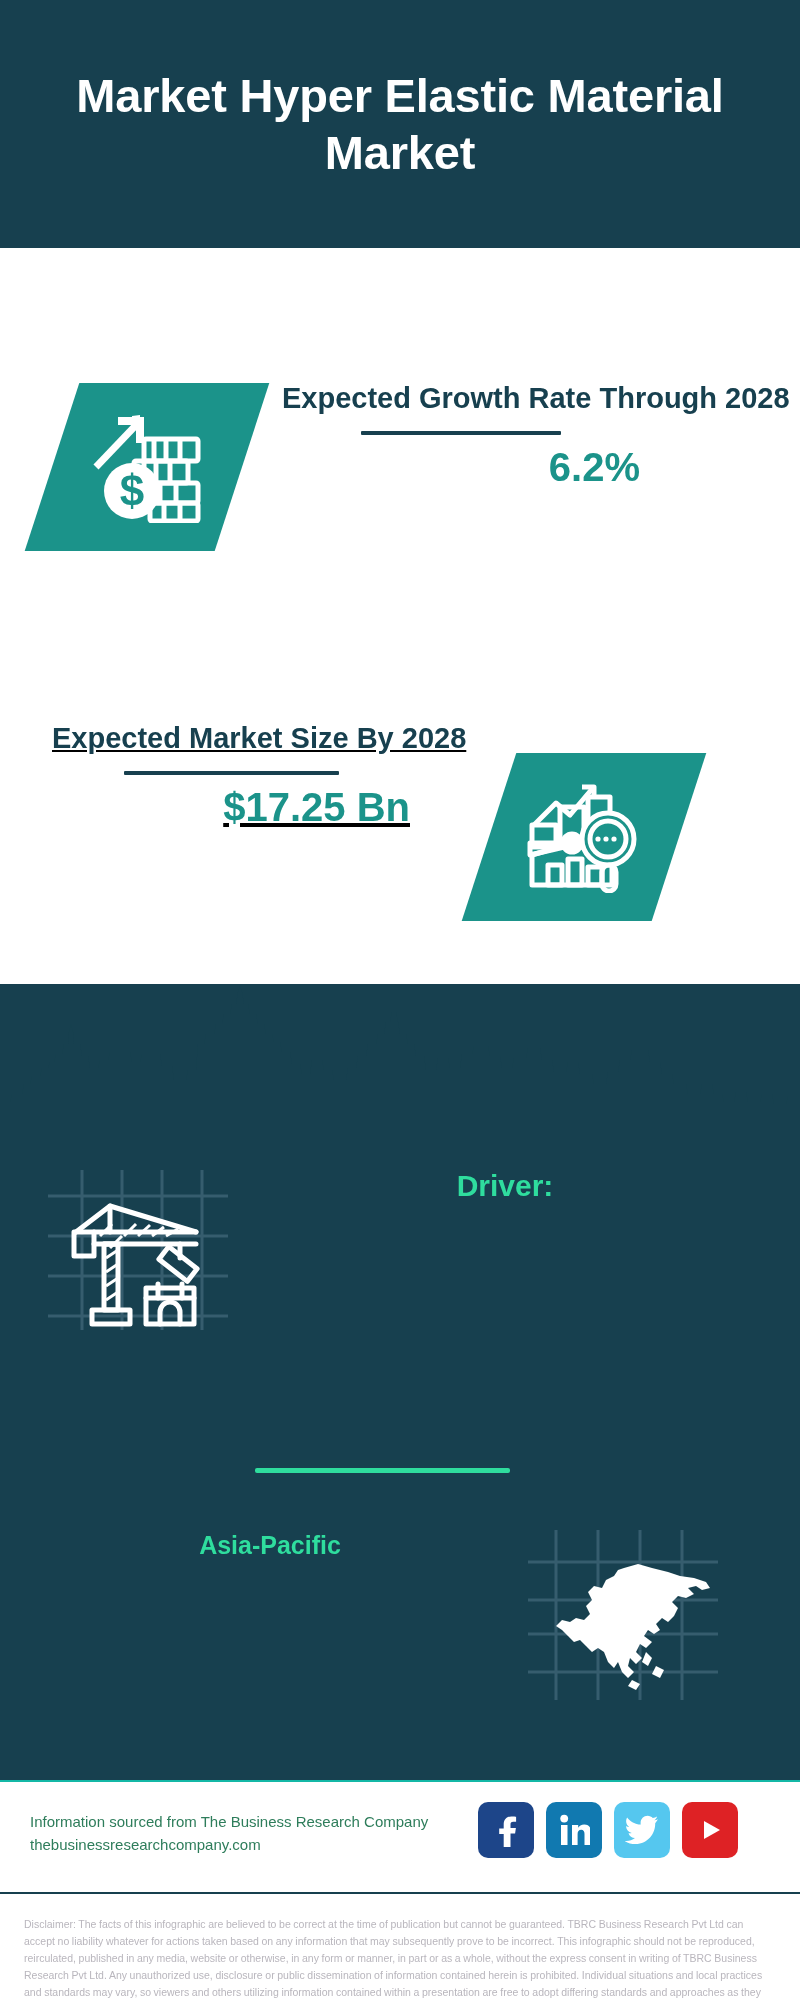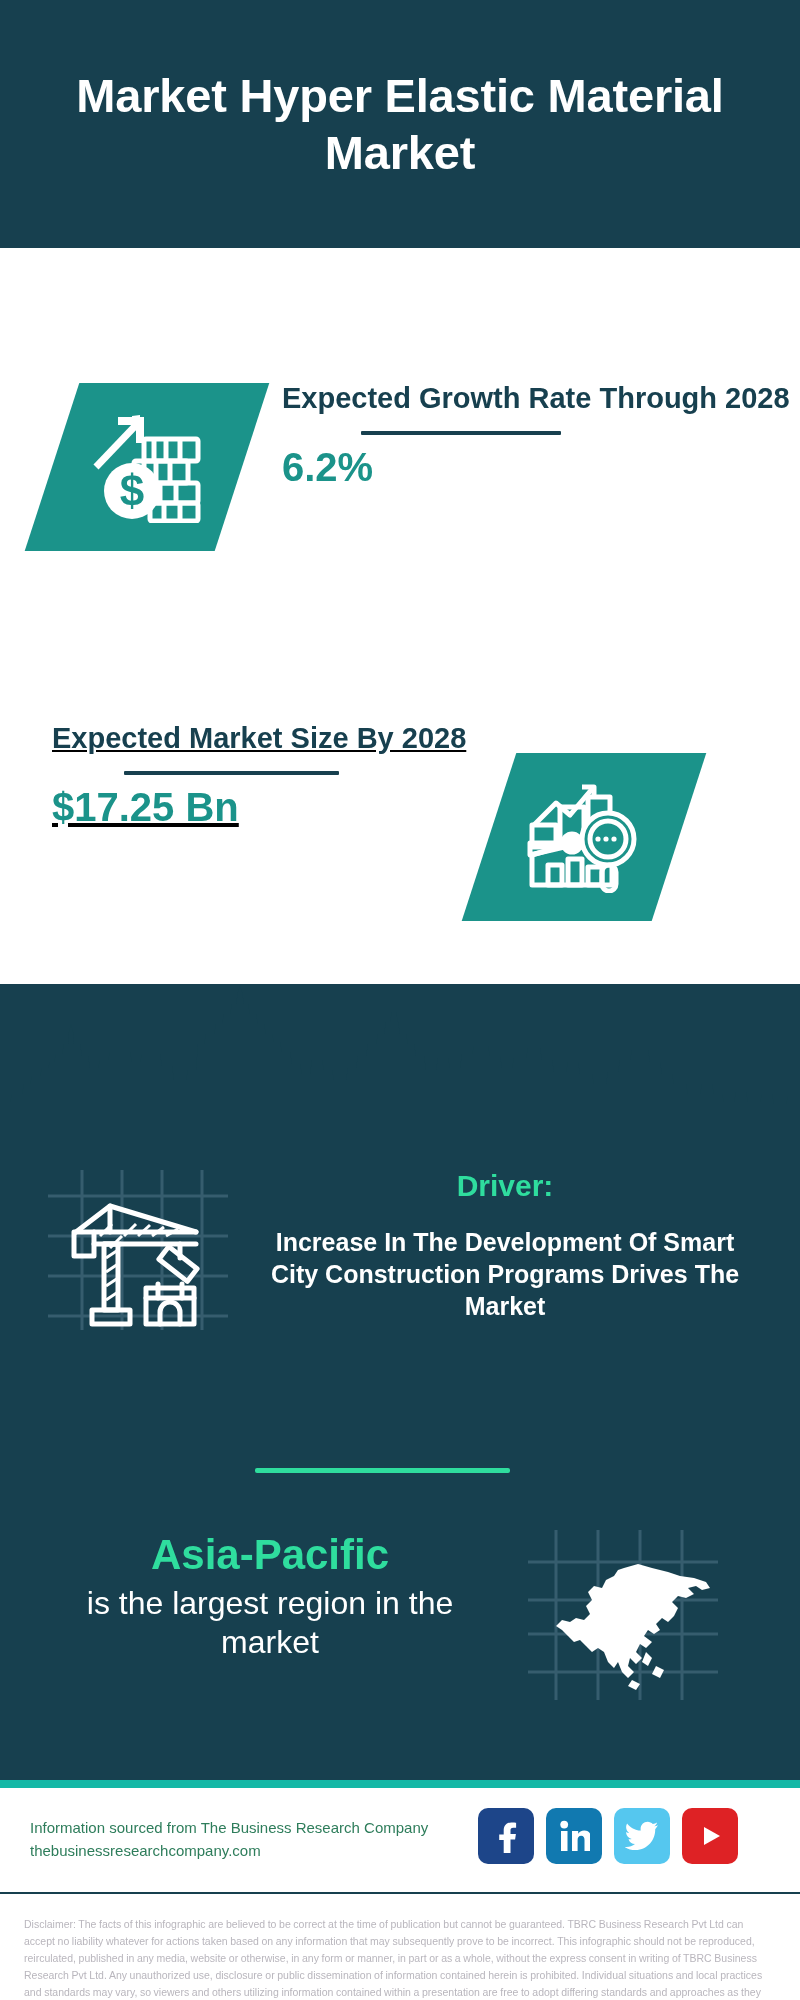--- a/index.html
+++ b/index.html
@@ -38,21 +38,21 @@
     background:#1b938a;
     transform:skewX(-18deg);
     display:flex;align-items:center;justify-content:center;
   }
   .tile > svg{transform:skewX(18deg);}
 
   .tile-growth{left:52px;top:383px;width:190px;height:168px;}
   .tile-size{left:489px;top:753px;width:190px;height:168px;}
 
   
-  .stat{position:absolute;text-align:left;}
+  .stat{position:absolute;text-align:right;}
   .stat-label{
     color:#17404f;font-weight:bold;font-size:29px;line-height:1.28;
     white-space:nowrap;
   }
   .stat-rule{
     height:4px;background:#17404f;margin:14px auto 10px auto;border-radius:1px;
   }
   .stat-value{
     color:#1b938a;font-weight:bold;font-size:40px;line-height:1.1;white-space:nowrap;
   }
@@ -82,31 +82,31 @@
 
   
   .mint-divider{
     position:absolute;left:255px;top:1468px;width:255px;height:5px;
     background:#2fdd9e;border-radius:2px;
   }
 
   
   .region-block{position:absolute;left:40px;top:1530px;width:460px;text-align:center;}
   .region-name{
-    color:#2fdd9e;font-weight:bold;font-size:42px;line-height:1.2;margin-bottom:4px;
+    color:#2fdd9e;font-weight:bold;font-size:25px;line-height:1.2;margin-bottom:17px;
   }
   .region-sub{
     color:#ffffff;font-size:32px;line-height:1.22;font-weight:normal;
   }
   .map-icon{position:absolute;left:528px;top:1530px;width:190px;height:170px;}
 
   
   .footer{
     position:absolute;left:0;top:1780px;width:800px;height:110px;background:#ffffff;
-    border-top:8px solid #14b8a6;
+    border-top:2px solid #14b8a6;
   }
   .footer-text{
     position:absolute;left:30px;top:28px;width:470px;
     color:#2e7d5b;font-size:15px;line-height:1.55;
   }
   .footer-text div{white-space:nowrap;}
   .social-row{
     position:absolute;left:478px;top:20px;display:flex;gap:12px;align-items:center;
   }
   .social{
@@ -262,28 +262,26 @@
       <line x1="118" y1="66" x2="130" y2="59"></line>
       <line x1="58" y1="88" x2="70" y2="80"></line>
       <line x1="58" y1="102" x2="70" y2="94"></line>
       <line x1="58" y1="116" x2="70" y2="108"></line>
       <line x1="58" y1="130" x2="70" y2="122"></line>
     </g>
   </svg>
 
   <div class="driver-block">
     <div class="driver-heading">Driver:</div>
-    <div class="driver-text">Increase In The Development Of Smart City Construction Programs Drives The Market</div>
   </div>
 
   <div class="mint-divider"></div>
 
   <div class="region-block">
     <div class="region-name">Asia-Pacific</div>
-    <div class="region-sub">is the largest region in the market</div>
   </div>
 
   <svg class="map-icon" viewBox="0 0 190 170">
     <g stroke="#3c6374" stroke-width="3" opacity="0.85">
       <line x1="28" y1="0" x2="28" y2="170"></line>
       <line x1="70" y1="0" x2="70" y2="170"></line>
       <line x1="112" y1="0" x2="112" y2="170"></line>
       <line x1="154" y1="0" x2="154" y2="170"></line>
       <line x1="0" y1="32" x2="190" y2="32"></line>
       <line x1="0" y1="70" x2="190" y2="70"></line>

